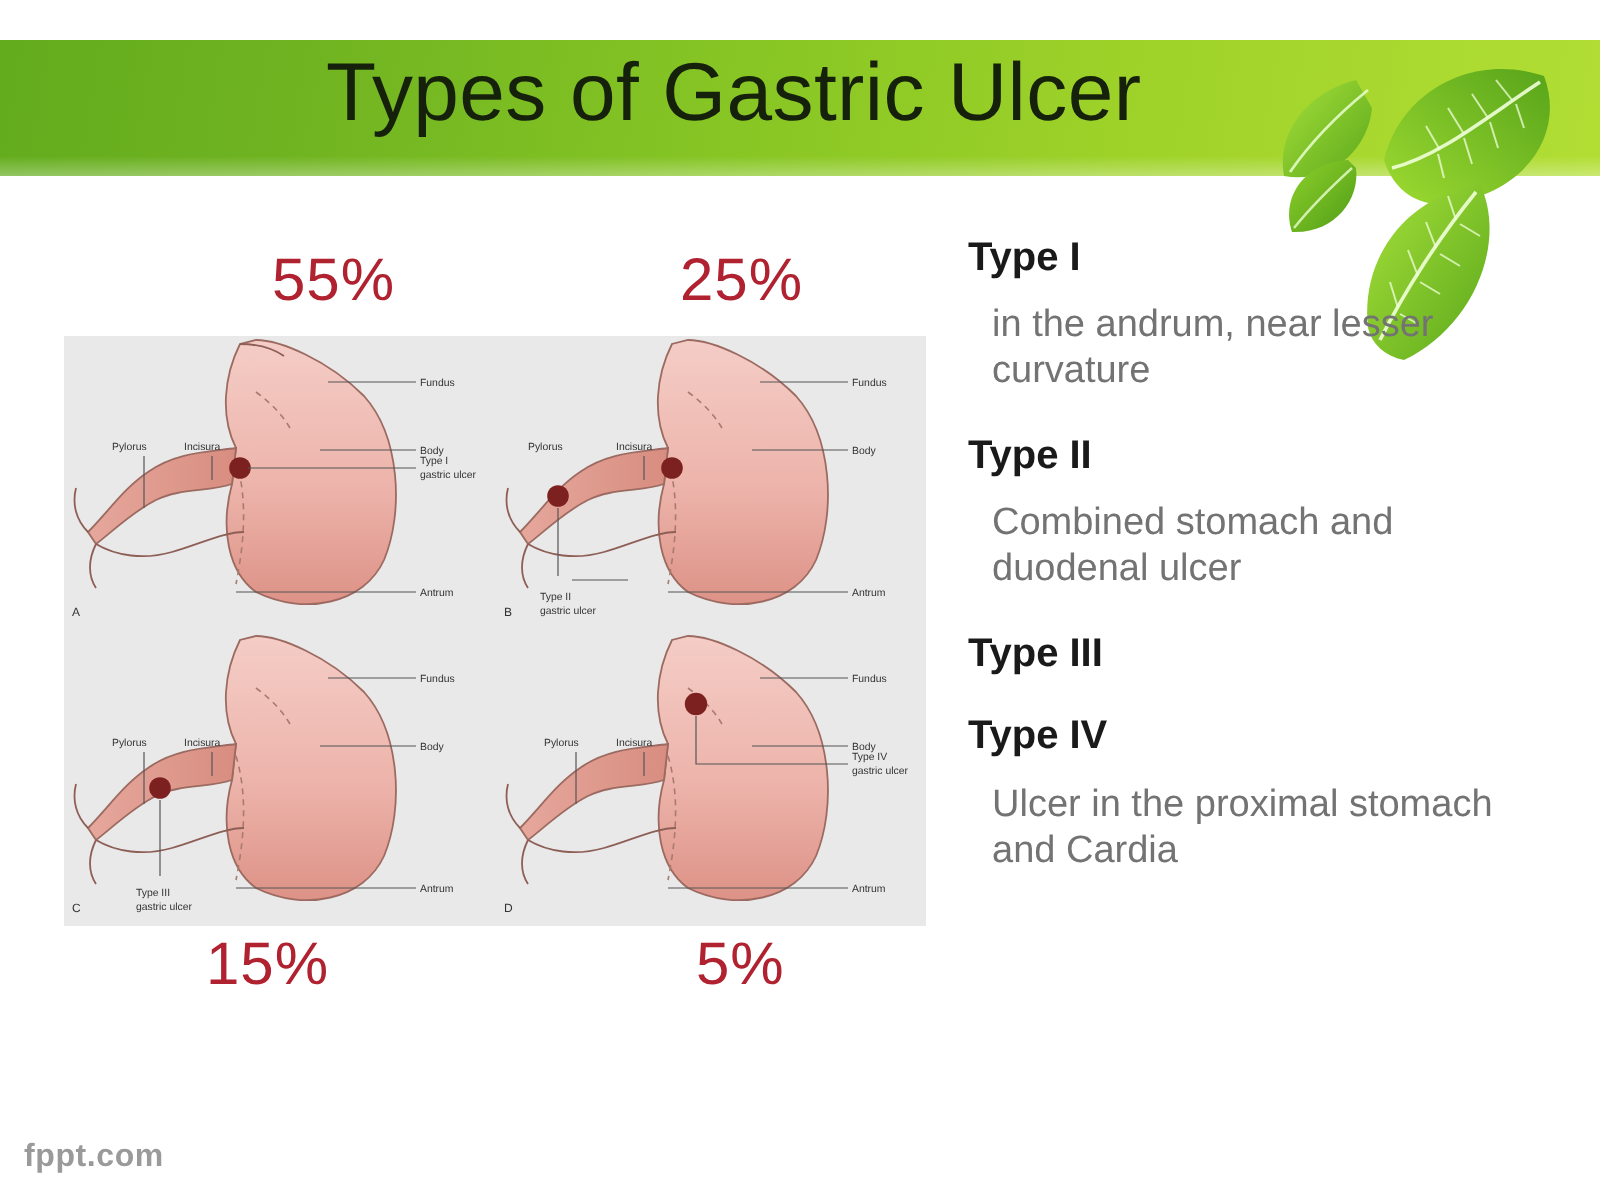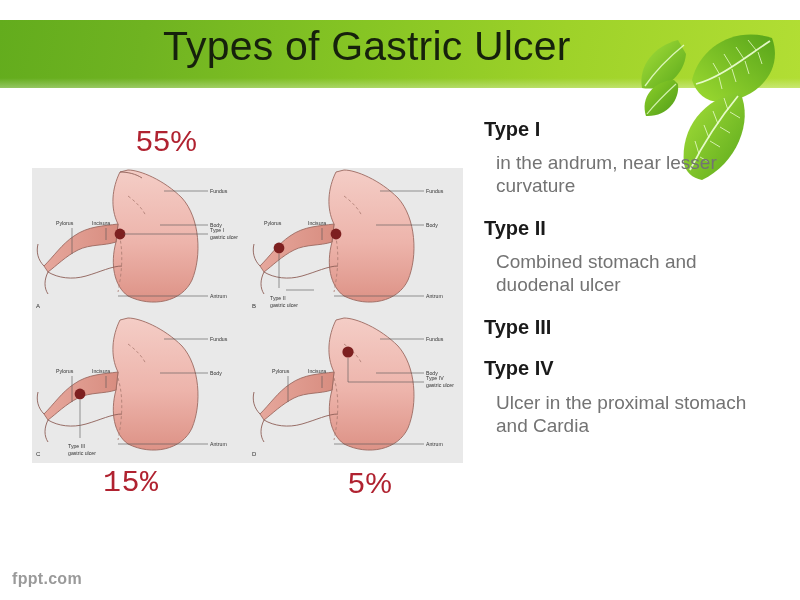--- a/index.html
+++ b/index.html
@@ -43,21 +43,21 @@
   .cell-d{left:216px;top:148px;}
   .stomach-cell svg{display:block;width:215px;height:147px;}
 
   
   .pct{
     position:absolute;font-size:30px;font-weight:400;color:#b02230;
     letter-spacing:.5px;
   }
   .pct-tl{left:136px;top:124px;}
   .pct-tr{left:340px;top:124px;}
-  .pct-bl{left:103px;top:466px;font-family:Liberation Mono, monospace;}
+  .pct-bl{left:103px;top:466px;}
   .pct-br{left:348px;top:466px;}
 
   
   .text-col{position:absolute;left:484px;top:118px;width:300px;}
   .entry{margin-bottom:19px;}
   .entry:last-child{margin-bottom:0;}
   .entry-title{
     font-size:20px;font-weight:bold;color:#1a1a1a;line-height:1.12;
     margin:0 0 2px 0;
   }
@@ -132,20 +132,21 @@
             <path d="M110 94 L120 100"></path>
             <path d="M100 109 L110 115"></path>
           <path d="M90 123 L100 129"></path>
             <path d="M80 139 L89 144"></path>
         </g>
       </g>
     </svg>
   </div>
 
   <div class="pct pct-tl">55%</div>
+  <div class="pct pct-tr">25%</div>
   <div class="pct pct-bl">15%</div>
   <div class="pct pct-br">5%</div>
 
   <div class="diagram-panel">
 
     <div class="stomach-cell cell-a">
       <svg viewBox="0 0 215 147">
         <defs>
           <linearGradient id="bodyA" x1="0" y1="0" x2="0" y2="1">
             <stop offset="0%" stop-color="#f4cdc6"></stop>

